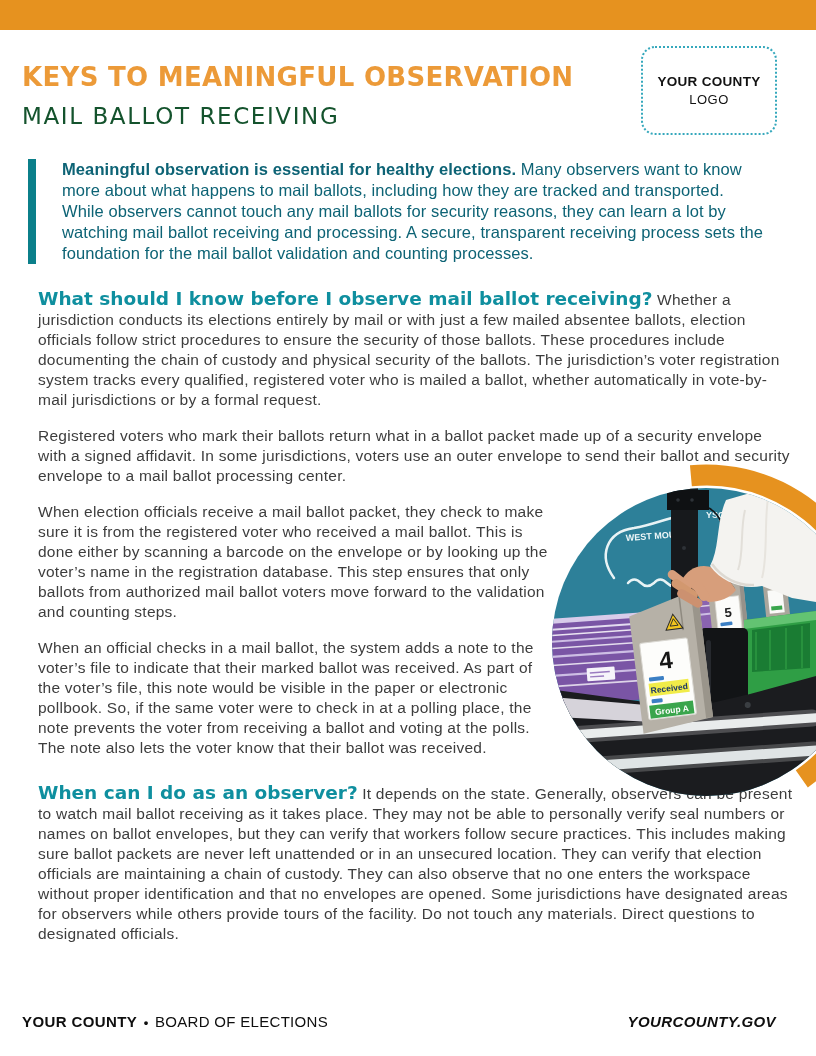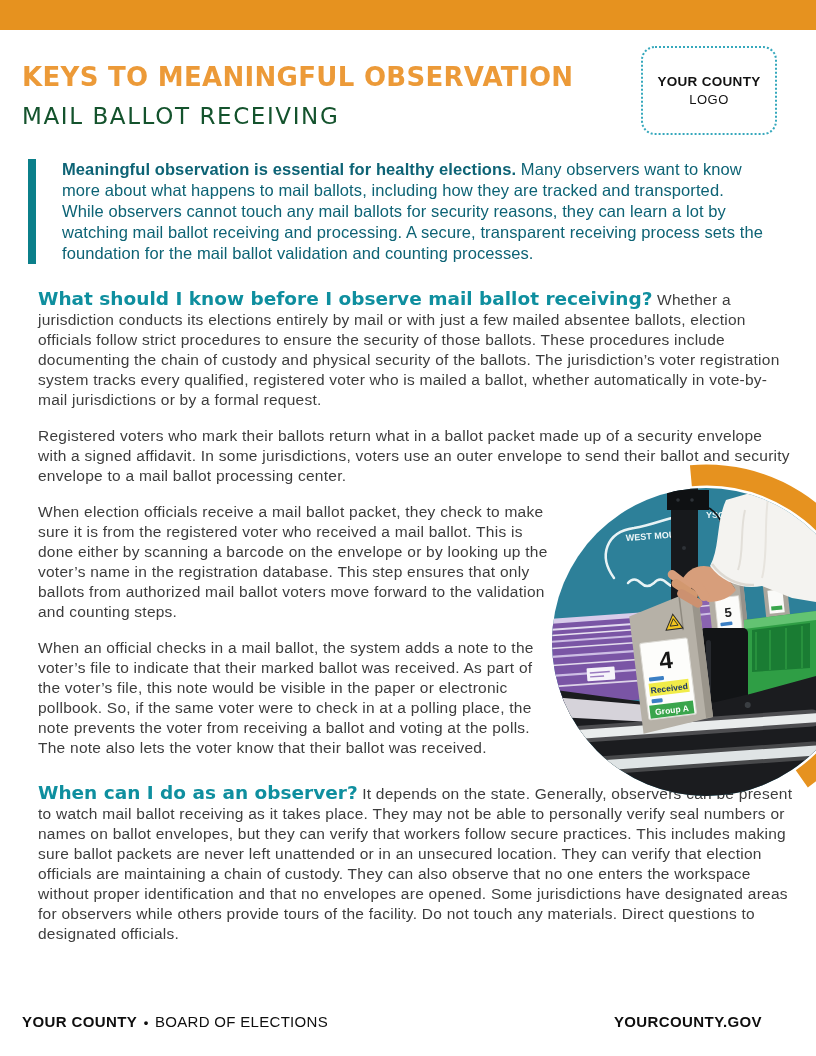--- a/index.html
+++ b/index.html
@@ -70,27 +70,27 @@
     position:absolute;
     top:470px;left:540px;
     width:276px;height:330px;
     overflow:visible;
   }
   .photo svg{overflow:visible;display:block;}
 
   .footer{
     position:absolute;left:0;right:0;bottom:26px;
     display:flex;justify-content:space-between;align-items:flex-start;
-    padding:0 54px 0 22px;
+    padding:0 40px 0 22px;
     font-size:15px;color:#0e0e0e;
   }
   .footer .b{font-weight:bold;letter-spacing:.4px;}
   .footer .dot{font-weight:bold;font-size:13px;margin:0 2px;}
   .footer-left{letter-spacing:.3px;}
-  .footer-right{font-weight:bold;letter-spacing:.4px;}
+  .footer-right{font-weight:bold;font-style:italic;letter-spacing:.4px;}
 </style>
 </head>
 <body>
 
 <div class="page">
 
   <div class="top-bar"></div>
 
   <div class="header">
     <h1 class="title">KEYS TO MEANINGFUL OBSERVATION</h1>

